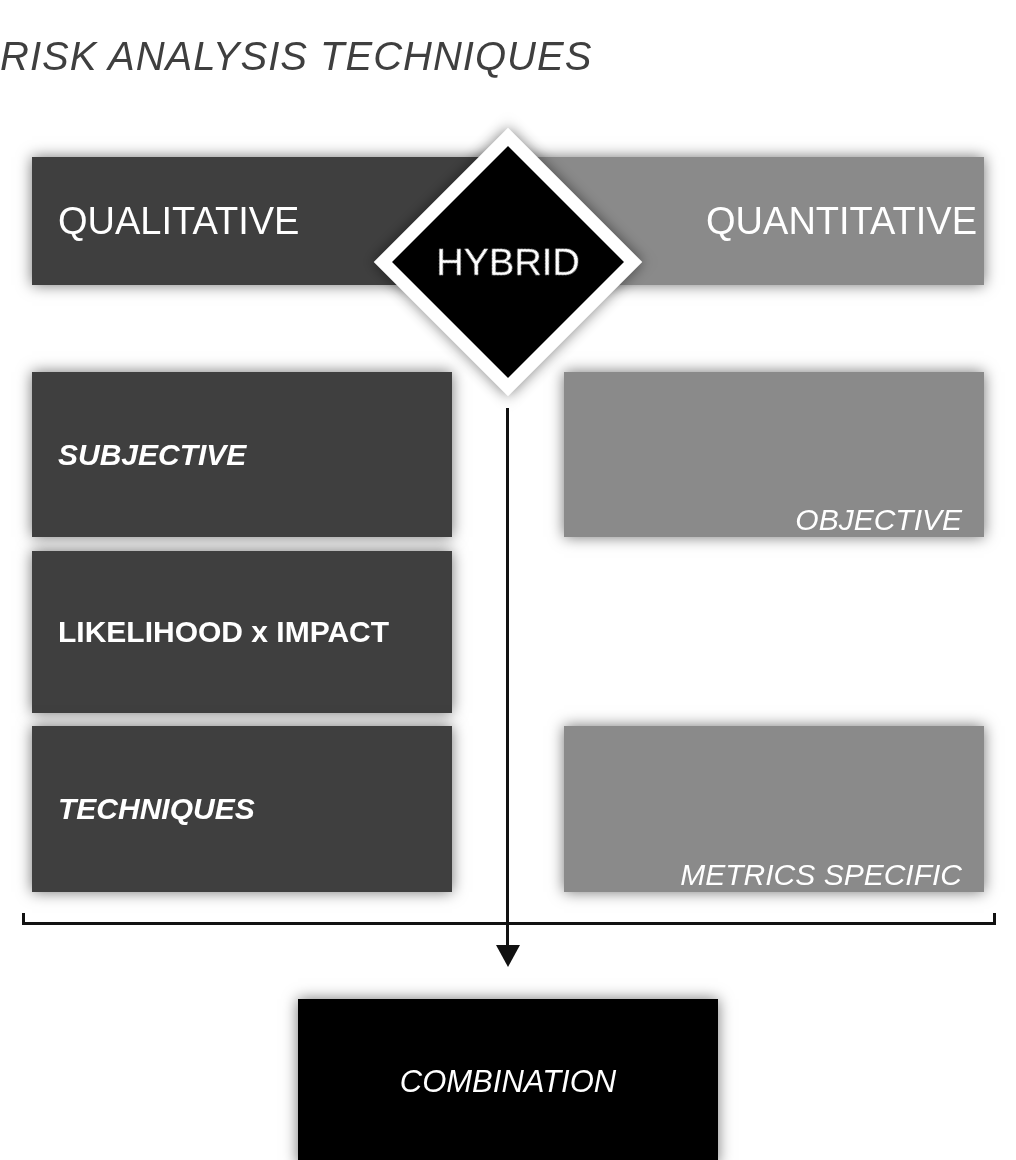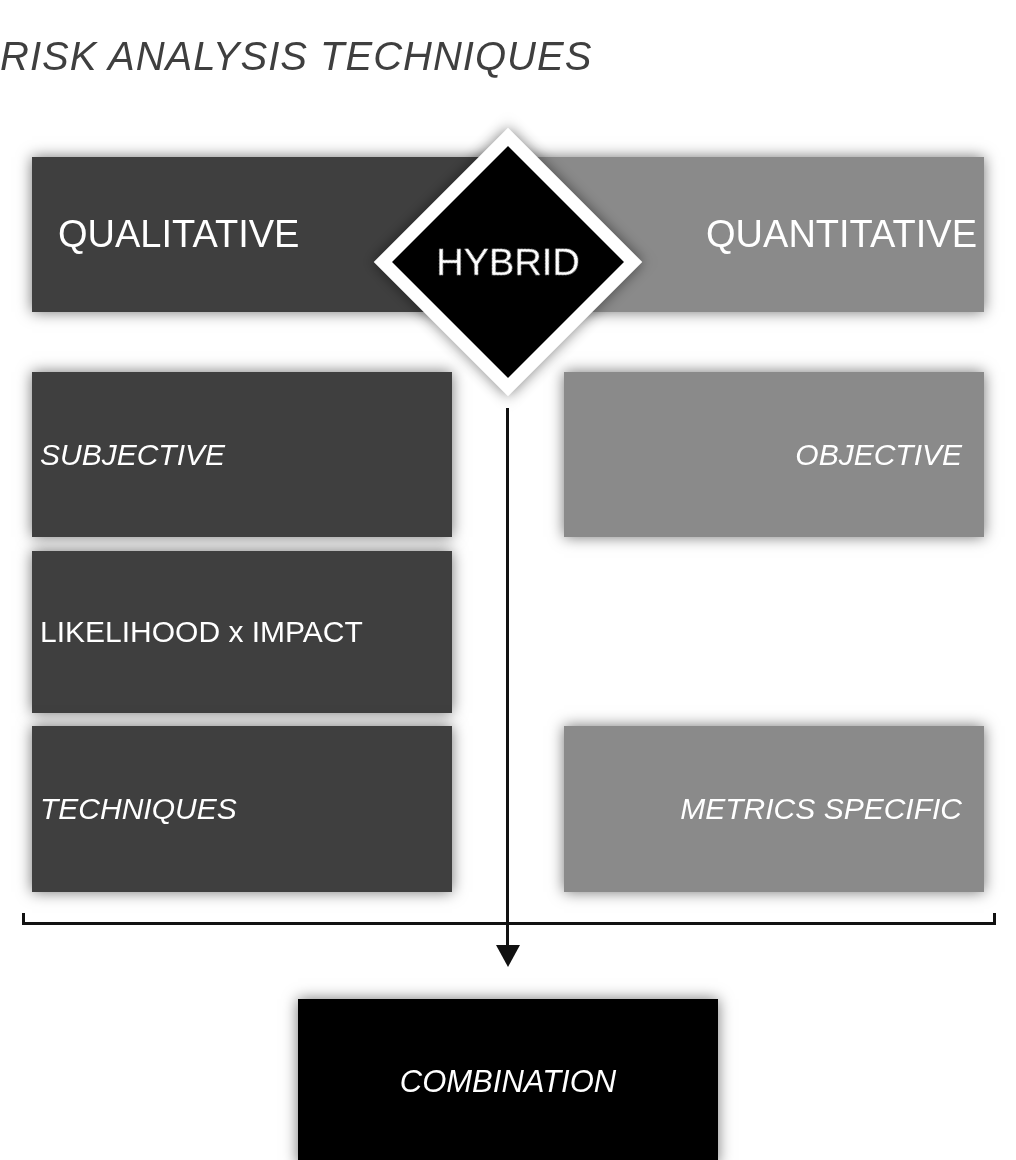--- a/index.html
+++ b/index.html
@@ -24,21 +24,21 @@
     font-weight: 400;
     letter-spacing: 1px;
     color: #3f3f3f;
   }
 
   .shadowed { box-shadow: 0 0 14px rgba(0,0,0,0.55); }
 
   .banner-half {
     position: absolute;
     top: 157px;
-    height: 155px;
+    height: 128px;
     width: 476px;
     display: flex;
     align-items: center;
     color: #ffffff;
     font-size: 38px;
   }
   .banner-left  { left: 32px;  background: #3f3f3f; padding-left: 26px; justify-content: flex-start; }
   .banner-right { left: 508px; background: #8a8a8a; padding-right: 7px; justify-content: flex-end; }
 
   .diamond {
@@ -65,22 +65,22 @@
   }
 
   .row-box {
     position: absolute;
     width: 420px;
     display: flex;
     align-items: center;
     color: #ffffff;
     font-size: 30px;
   }
-  .col-left  { left: 32px;  background: #3f3f3f; padding-left: 8px;  justify-content: flex-start; }
-  .col-right { left: 564px; background: #8a8a8a; padding-right: 22px; justify-content: flex-end; }
+  .col-left  { left: 32px;  background: #3f3f3f; padding-left: 26px;  justify-content: flex-start; font-weight: bold; }
+  .col-right { left: 564px; background: #8a8a8a; padding-right: 22px; justify-content: flex-end; align-items: flex-end; }
   .italic { font-style: italic; }
   .r1 { top: 372px; height: 165px; }
   .r2 { top: 551px; height: 162px; }
   .r3 { top: 726px; height: 166px; }
 
   .bracket-line {
     position: absolute;
     left: 22px;
     top: 922px;
     width: 974px;

